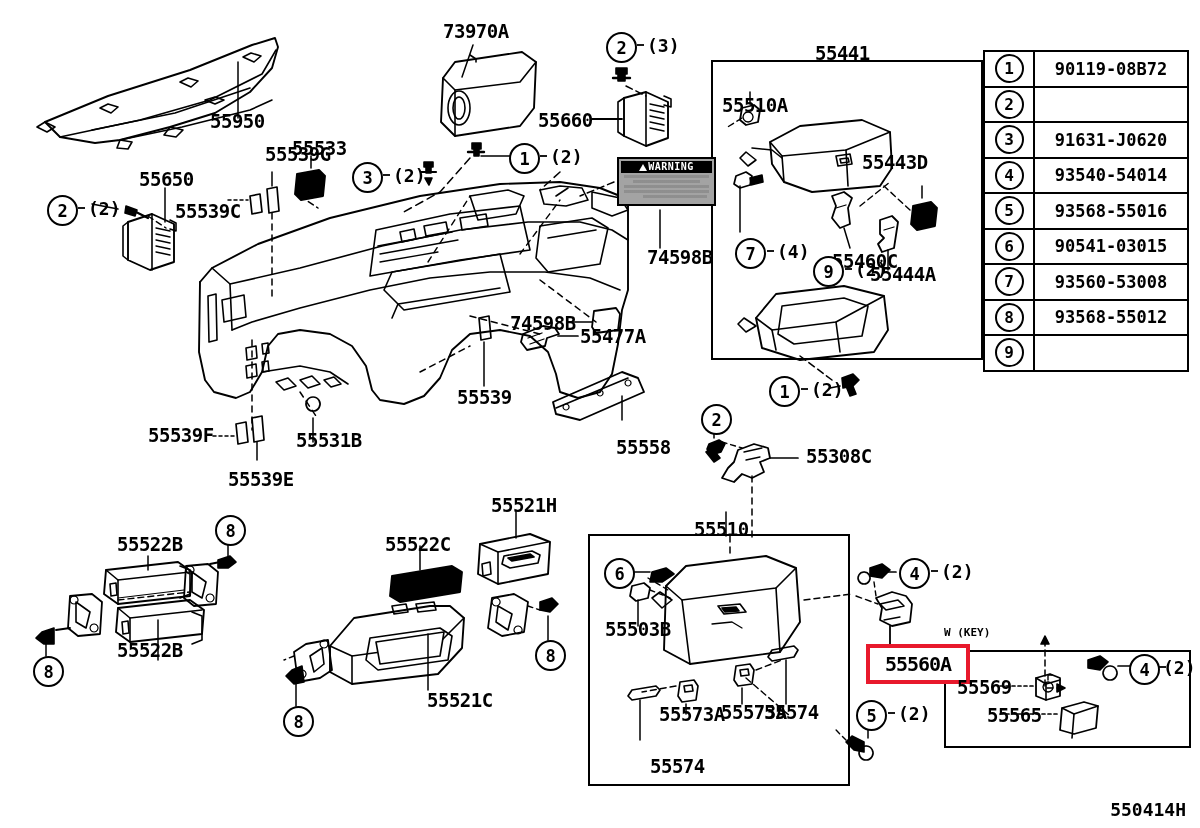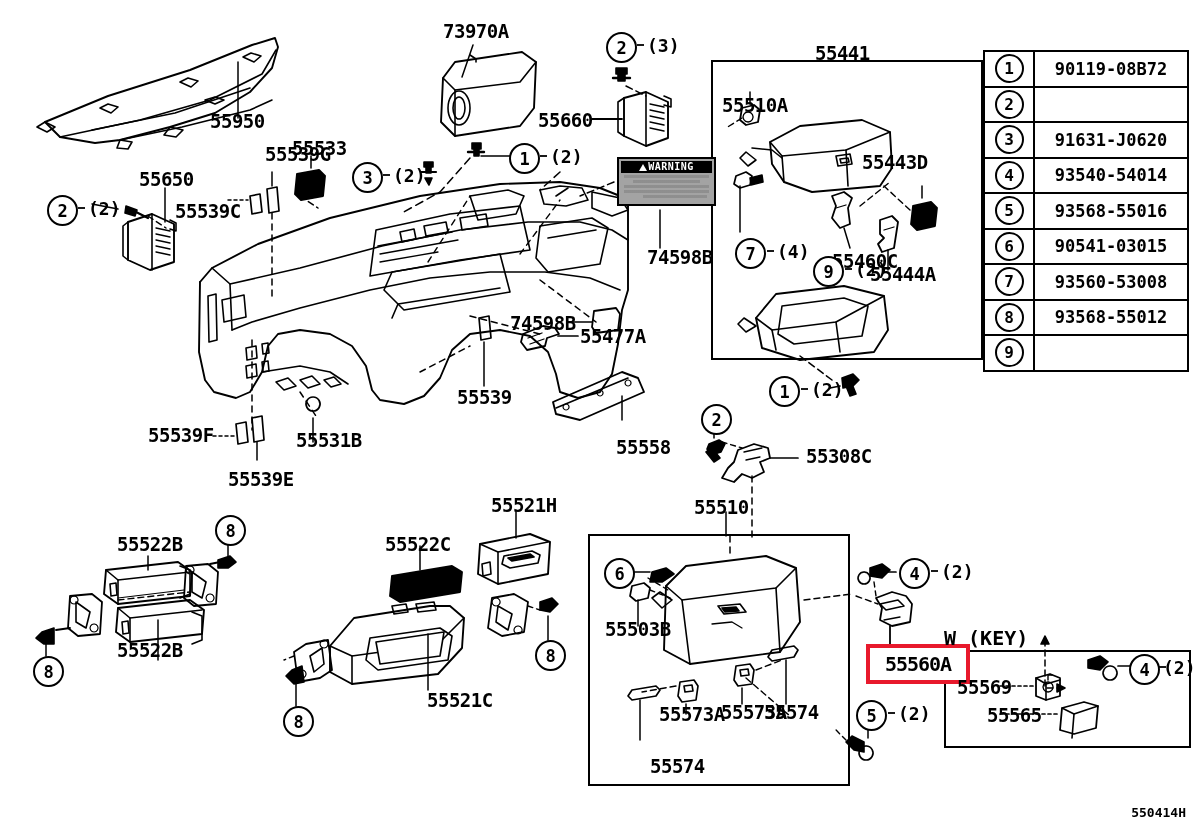--- a/index.html
+++ b/index.html
@@ -32,22 +32,22 @@
   
   #warn{position:absolute;left:617px;top:157px;width:99px;height:49px;border:2px solid #000;background:#a3a3a3;
         padding:2px;box-sizing:border-box;}
   #warn .bar{background:#000;color:#fff;font-weight:700;font-size:10px;text-align:center;
         letter-spacing:0.5px;line-height:12px;height:12px;}
   #warn .tri{display:inline-block;width:0;height:0;border-left:4px solid transparent;
         border-right:4px solid transparent;border-bottom:7px solid #fff;vertical-align:-1px;margin-right:1px;}
   #warn .ln{height:3px;margin:2px 3px 0 3px;background:linear-gradient(to right,#888 0,#888 100%);opacity:.75;}
   #warn .ln.s{margin-left:12px;margin-right:12px;}
   #warn .ln.t{margin-left:22px;margin-right:5px;}
-  #footer{position:absolute;right:14px;bottom:8px;font-weight:700;font-size:13px;letter-spacing:0px;}
-  .wkey{position:absolute;font-weight:700;font-size:20px;}
+  #footer{position:absolute;right:14px;bottom:8px;font-weight:700;font-size:18px;letter-spacing:0px;}
+  .wkey{position:absolute;font-weight:700;font-size:11px;}
 </style>
 </head>
 <body>
 
 <div id="stage">
 
   <svg class="layer" viewBox="0 0 1200 828" xmlns="http://www.w3.org/2000/svg">
     <g fill="none" stroke="#000" stroke-width="1.6" stroke-linejoin="round" stroke-linecap="round">
 
       <path d="M45,122 L108,96 L190,70 L252,45 L275,38 L278,47 L272,68 L250,92
@@ -416,21 +416,21 @@
   <div class="lbl" style="left:292px;top:139px;">55533</div>
   <div class="lbl" style="left:647px;top:248px;">74598B</div>
   <div class="lbl" style="left:510px;top:314px;">74598B</div>
   <div class="lbl" style="left:580px;top:327px;">55477A</div>
   <div class="lbl" style="left:457px;top:388px;">55539</div>
   <div class="lbl" style="left:148px;top:426px;">55539F</div>
   <div class="lbl" style="left:228px;top:470px;">55539E</div>
   <div class="lbl" style="left:296px;top:431px;">55531B</div>
   <div class="lbl" style="left:608px;top:438px;margin-left:8px;">55558</div>
   <div class="lbl" style="left:806px;top:447px;">55308C</div>
-  <div class="lbl" style="left:694px;top:498px;">55510</div>
+  <div class="lbl" style="left:694px;top:520px;">55510</div>
   <div class="lbl" style="left:117px;top:535px;">55522B</div>
   <div class="lbl" style="left:117px;top:641px;">55522B</div>
   <div class="lbl" style="left:385px;top:535px;">55522C</div>
   <div class="lbl" style="left:491px;top:496px;">55521H</div>
   <div class="lbl" style="left:427px;top:691px;">55521C</div>
   <div class="lbl" style="left:605px;top:620px;">55503B</div>
   <div class="lbl" style="left:659px;top:705px;">55573A</div>
   <div class="lbl" style="left:721px;top:703px;">55573A</div>
   <div class="lbl" style="left:650px;top:757px;">55574</div>
   <div class="lbl" style="left:764px;top:703px;">55574</div>

